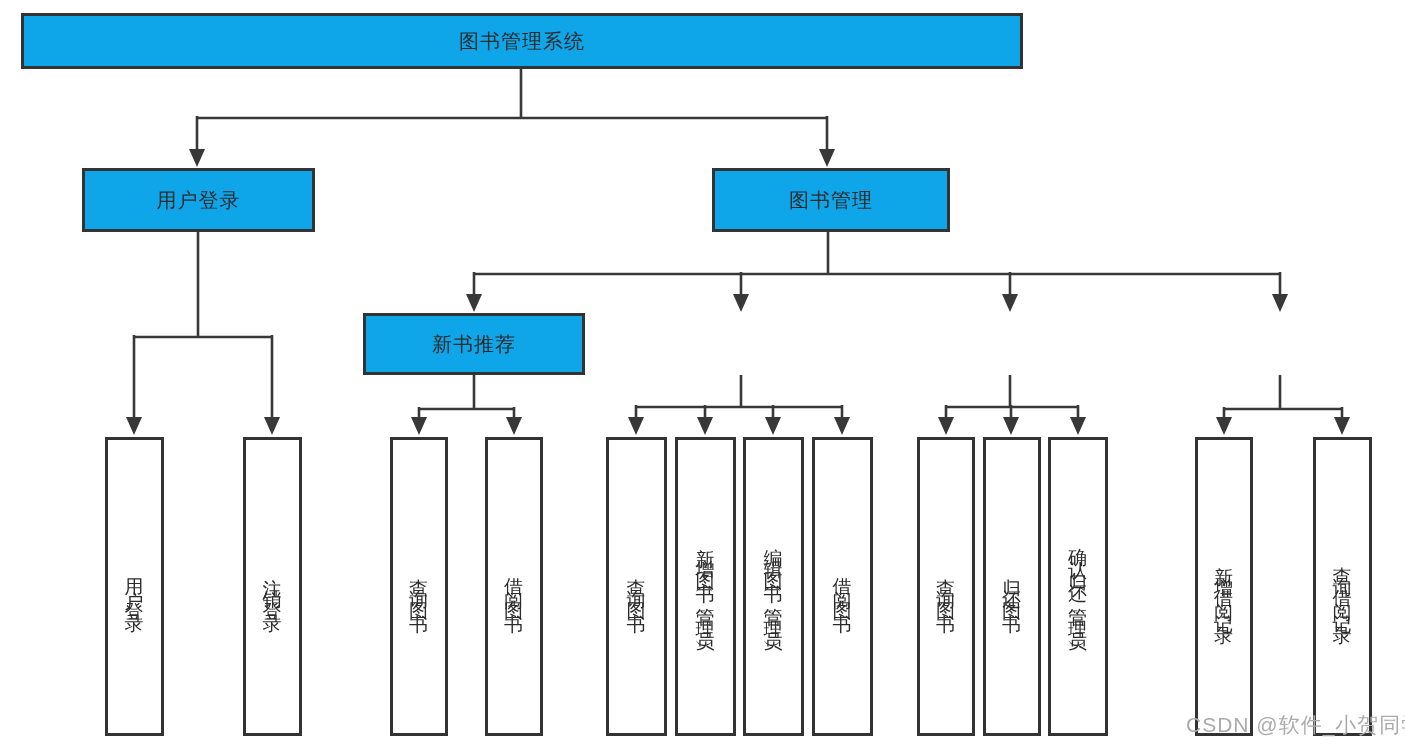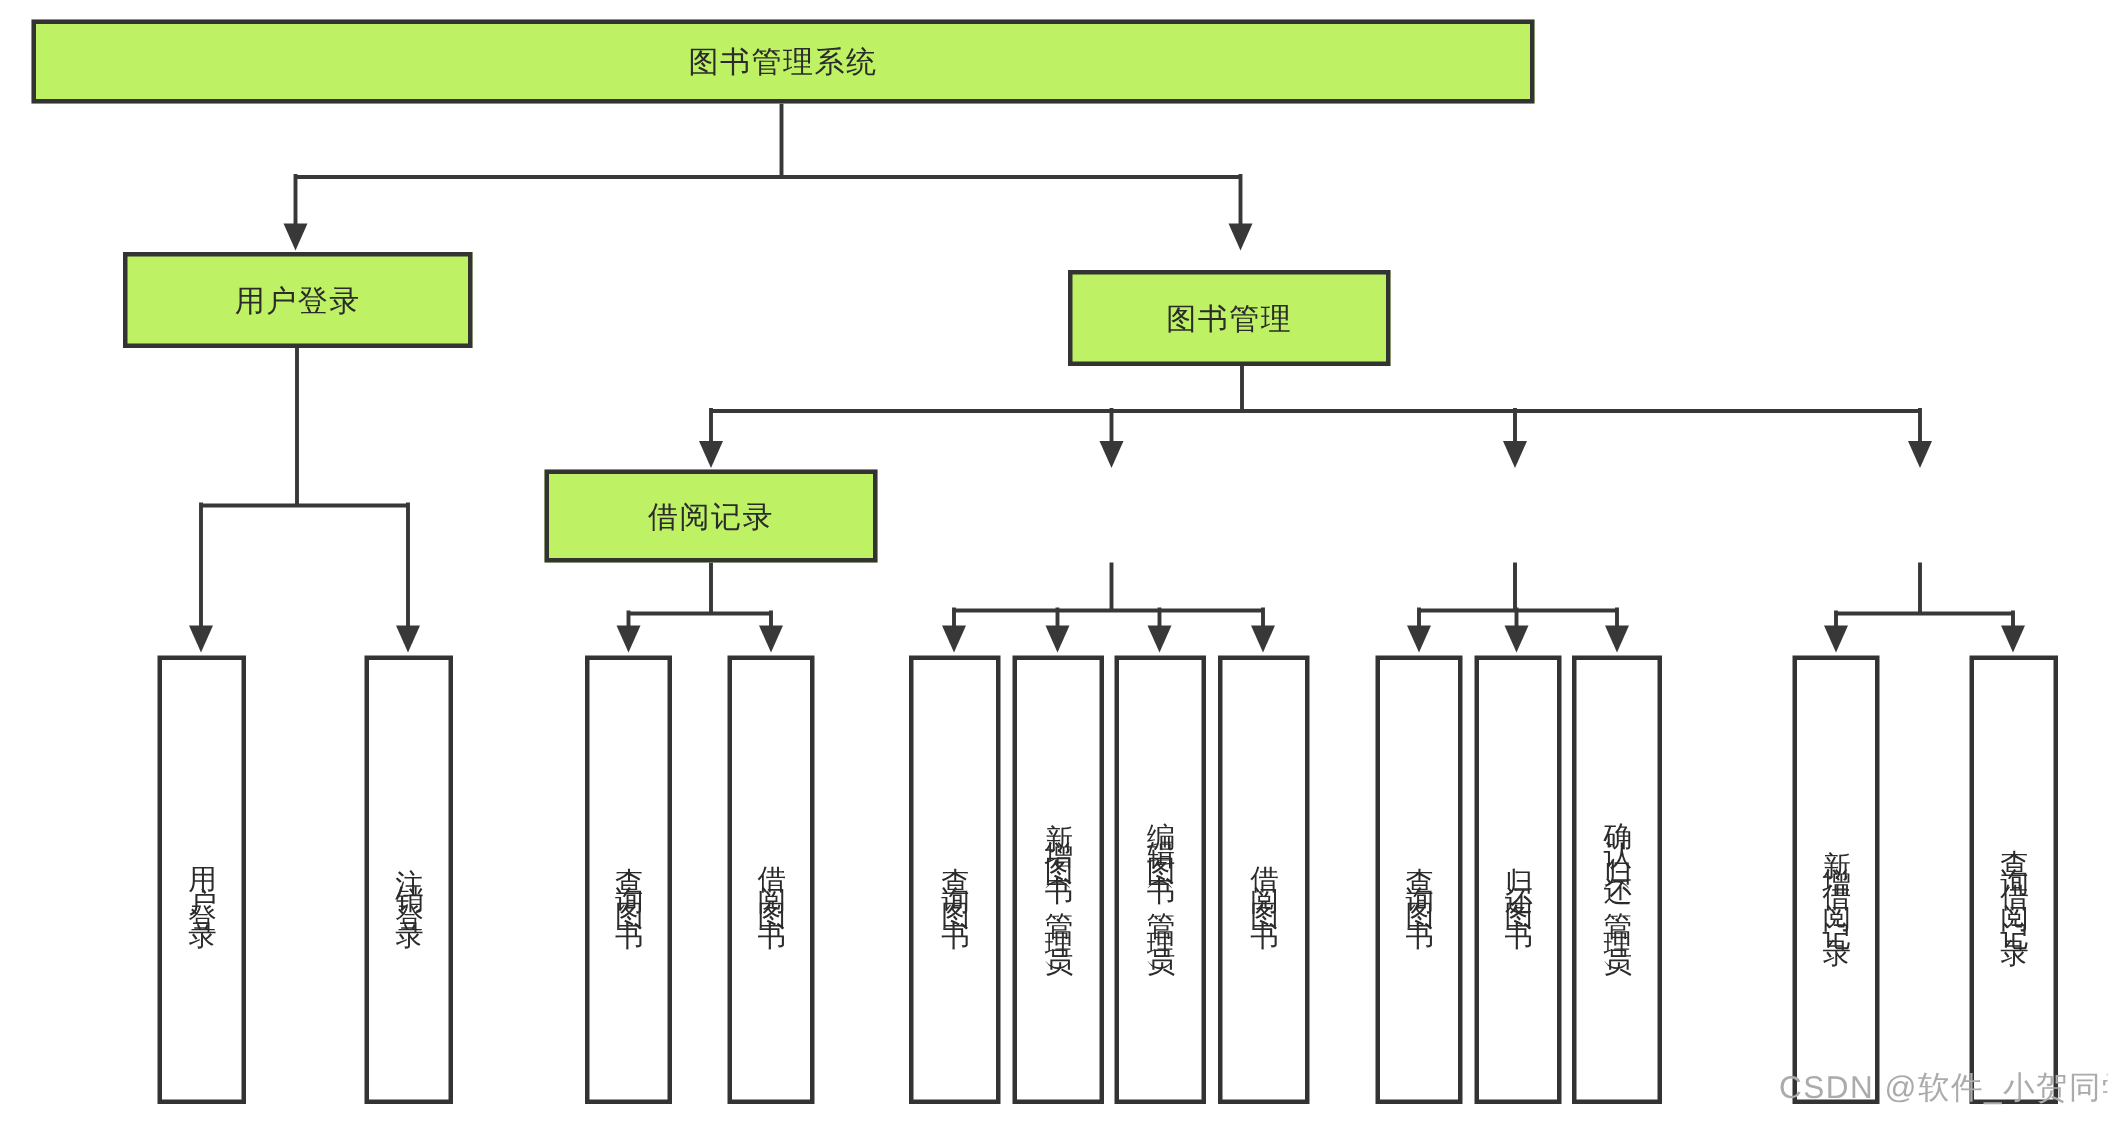--- a/index.html
+++ b/index.html
@@ -31,21 +31,21 @@
     fill: none;
     stroke: var(--line);
     stroke-width: 2.6;
   }
   svg.connectors polygon {
     fill: var(--line);
     stroke: none;
   }
   .hbox {
     position: absolute;
-    background: #bef264;
+    background: #0ea5e9;
     border: 3px solid var(--box-border);
     display: flex;
     align-items: center;
     justify-content: center;
     font-size: 20px;
     letter-spacing: 1px;
     color: var(--text);
     white-space: nowrap;
   }
   .vbox {
@@ -111,23 +111,23 @@
     <polygon points="946,435 938,417 954,417"></polygon>
     <polygon points="1011,435 1003,417 1019,417"></polygon>
     <polygon points="1078,435 1070,417 1086,417"></polygon>
     <polygon points="1224,435 1216,417 1232,417"></polygon>
     <polygon points="1342,435 1334,417 1350,417"></polygon>
   </svg>
 
   <div class="hbox" style="left:21px; top:13px; width:1002px; height:56px;">图书管理系统</div>
 
   <div class="hbox" style="left:82px; top:168px; width:233px; height:64px;">用户登录</div>
-  <div class="hbox" style="left:712px; top:180px; width:215px; height:64px;">图书管理</div>
+  <div class="hbox" style="left:712px; top:168px; width:238px; height:64px;">图书管理</div>
 
-  <div class="hbox" style="left:363px; top:313px; width:222px; height:62px;">借阅记录</div>
+  <div class="hbox" style="left:363px; top:313px; width:222px; height:62px;">新书推荐</div>
 
   <div class="vbox" style="left:105px; width:59px;">
     <span class="vlabel">用户登录</span>
   </div>
   <div class="vbox" style="left:243px; width:59px;">
     <span class="vlabel">注销登录</span>
   </div>
 
   <div class="vbox" style="left:390px; width:58px;">
     <span class="vlabel">查询图书</span>

